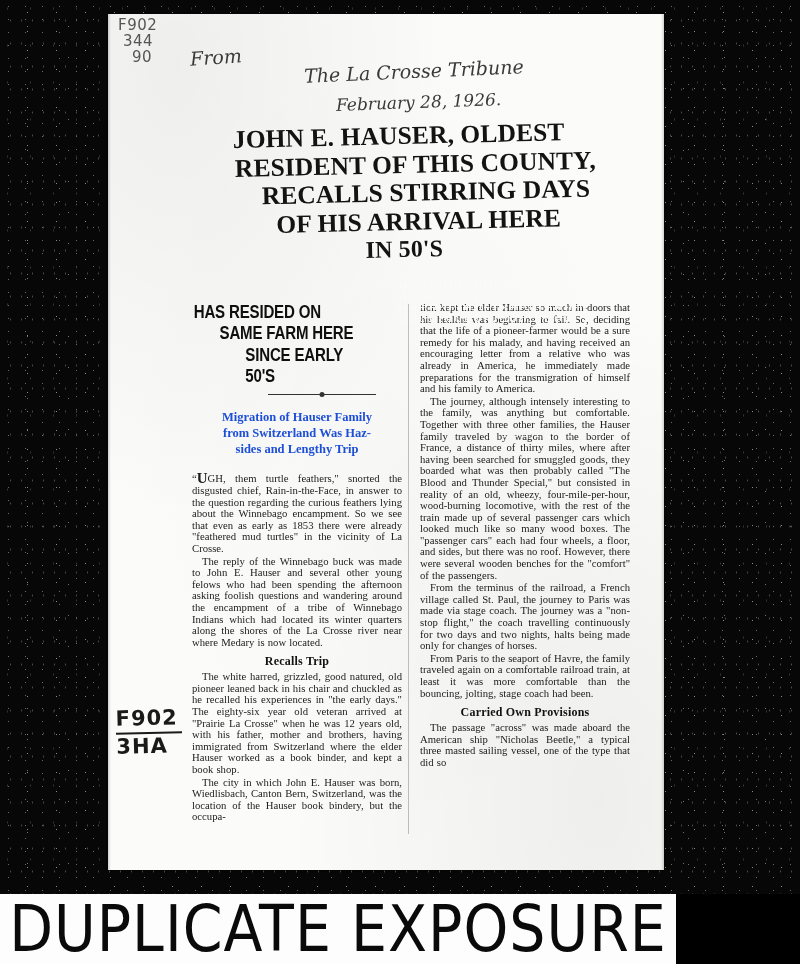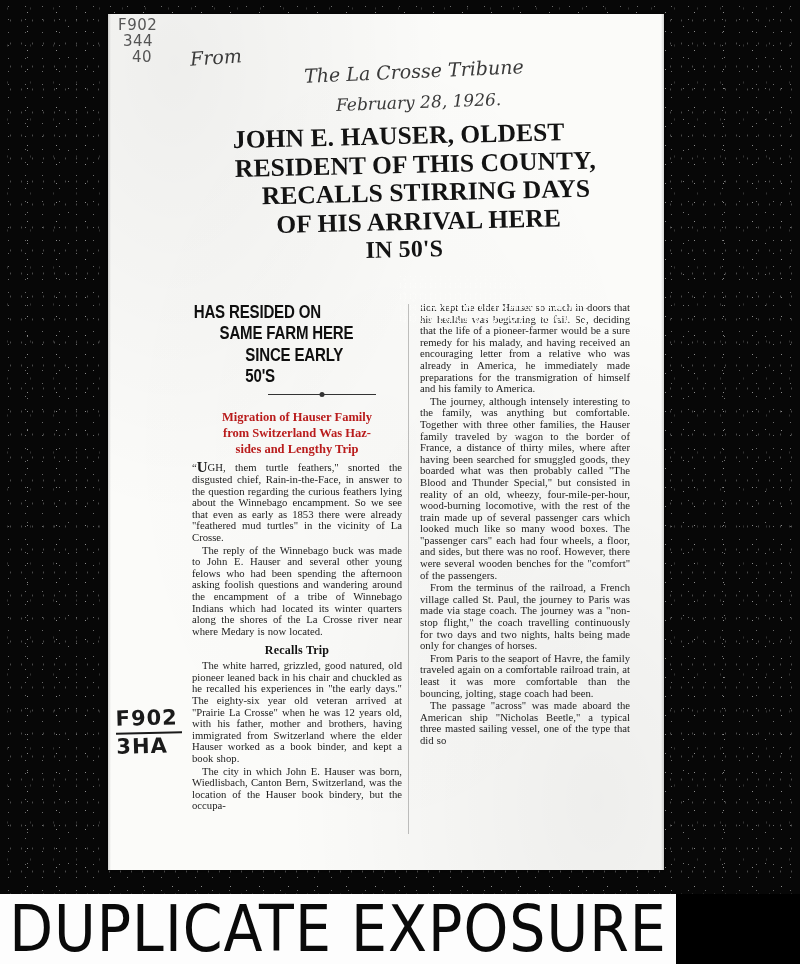--- a/index.html
+++ b/index.html
@@ -119,22 +119,22 @@
   #deck-rule{
     width:108px;height:1px;background:#333;margin:7px 0 0 76px;position:relative;
   }
   #deck-rule::after{
     content:"";position:absolute;left:50%;top:-2px;width:5px;height:5px;
     background:#333;border-radius:50%;transform:translateX(-50%);
   }
 
   .subdeck{
     font-family:"Liberation Serif",serif;font-weight:bold;
-    font-size:12.5px;line-height:1.28;text-align:center;color:#b91c1c;
-    margin:14px 0 5px;
+    font-size:12.5px;line-height:1.28;text-align:center;color:#1d4ed8;
+    margin:14px 0 16px;
   }
 
   .secthead{
     font-family:"Liberation Serif",serif;font-weight:bold;
     font-size:12px;text-align:center;color:#121212;
     margin:6px 0 2px;letter-spacing:.2px;
   }
 
   p.body{
     font-family:"Liberation Serif",serif;
@@ -189,21 +189,21 @@
 
 <div id="backing"></div>
 
 <div id="clipping">
   <div class="edge l"></div>
   <div class="edge r"></div>
 
   <div id="acc-num">
     <div>F902</div>
     <div>344</div>
-    <div>40</div>
+    <div>90</div>
   </div>
 
   <div class="hand" id="hand-from">From</div>
   <div class="hand" id="hand-paper">The La Crosse Tribune</div>
   <div class="hand" id="hand-date">February 28, 1926.</div>
 
   <div id="headline">
     <div class="hl l1">JOHN E. HAUSER, OLDEST</div>
     <div class="hl l2">RESIDENT OF THIS COUNTY,</div>
     <div class="hl l3">RECALLS STIRRING DAYS</div>
@@ -239,20 +239,21 @@
 
       <p class="body">The city in which John E. Hauser was born, Wiedlisbach, Canton Bern, Switzerland, was the location of the Hauser book bindery, but the occupa-</p>
     </div>
 
     <div class="col c2">
       <p class="body noind">tion kept the elder Hauser so much in-doors that his healths was beginning to fail. So, deciding that the life of a pioneer-farmer would be a sure remedy for his malady, and having received an encouraging letter from a relative who was already in America, he immediately made preparations for the transmigration of himself and his family to America.</p>
       <p class="body">The journey, although intensely interesting to the family, was anything but comfortable. Together with three other families, the Hauser family traveled by wagon to the border of France, a distance of thirty miles, where after having been searched for smuggled goods, they boarded what was then probably called "The Blood and Thunder Special," but consisted in reality of an old, wheezy, four-mile-per-hour, wood-burning locomotive, with the rest of the train made up of several passenger cars which looked much like so many wood boxes. The "passenger cars" each had four wheels, a floor, and sides, but there was no roof. However, there were several wooden benches for the "comfort" of the passengers.</p>
       <p class="body">From the terminus of the railroad, a French village called St. Paul, the journey to Paris was made via stage coach. The journey was a "non-stop flight," the coach travelling continuously for two days and two nights, halts being made only for changes of horses.</p>
       <p class="body">From Paris to the seaport of Havre, the family traveled again on a comfortable railroad train, at least it was more comfortable than the bouncing, jolting, stage coach had been.</p>
 
+      <div class="secthead">Carried Own Provisions</div>
 
       <p class="body">The passage "across" was made aboard the American ship "Nicholas Beetle," a typical three masted sailing vessel, one of the type that did so</p>
     </div>
   </div>
 
   <div id="blotch"></div>
   <div id="blotch2"></div>
 
   <div id="callnum">
     <div>F902</div>

